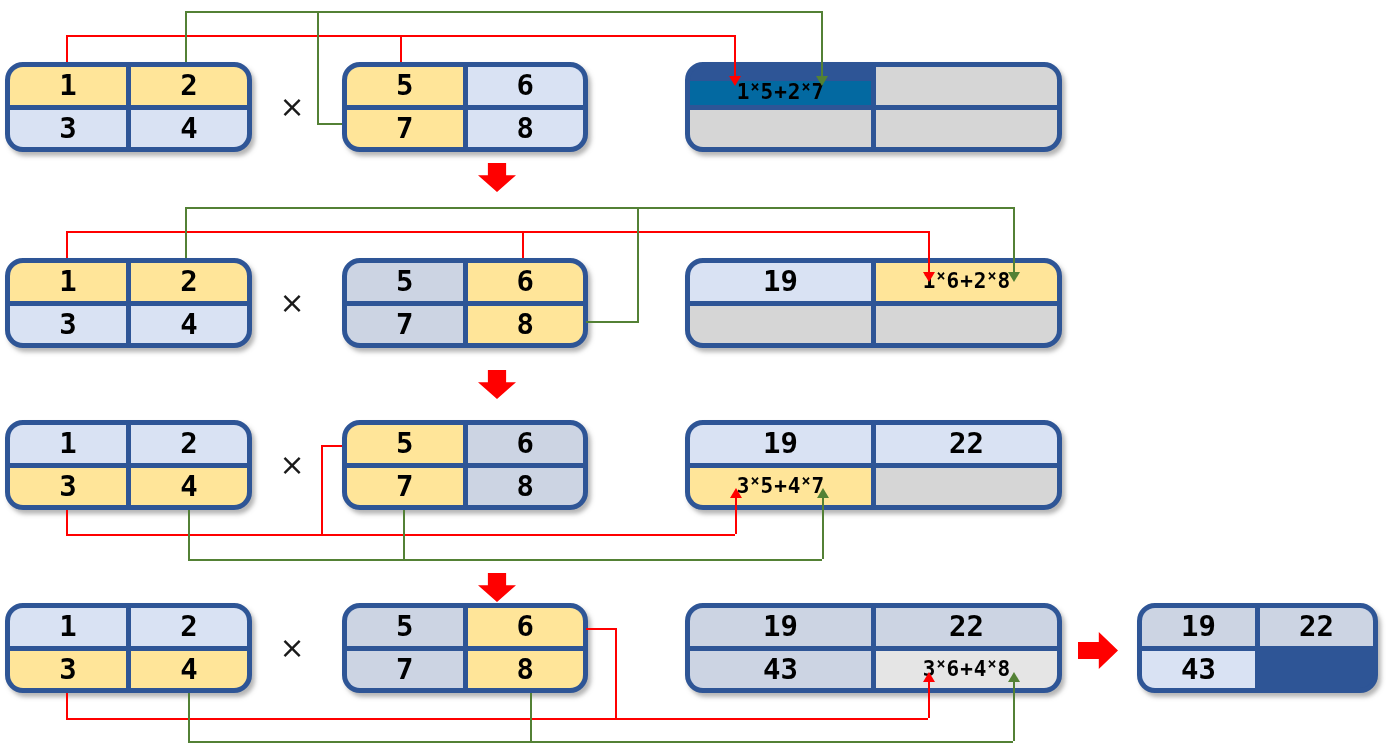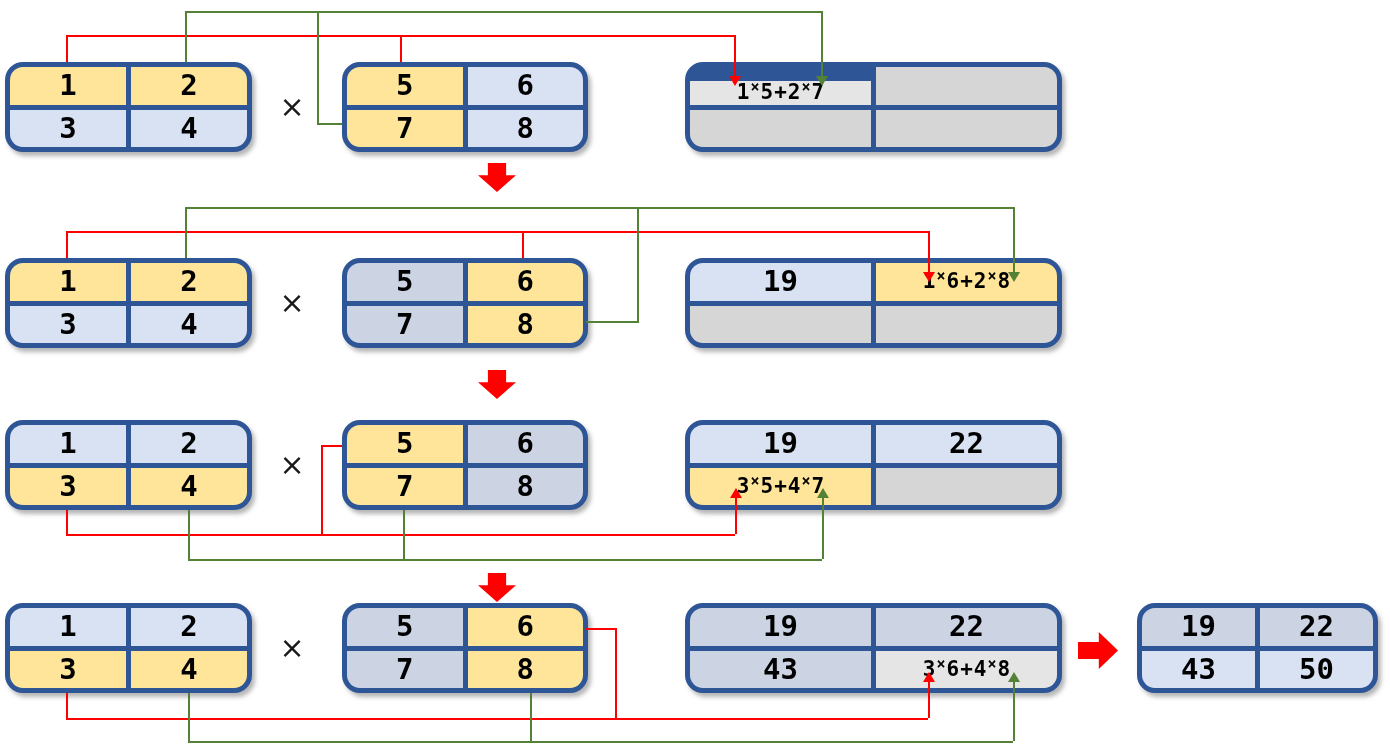--- a/index.html
+++ b/index.html
@@ -54,21 +54,21 @@
       <div class="cell" style="background: rgb(217, 226, 243);">3</div>
       <div class="cell" style="background: rgb(217, 226, 243);">4</div>
     </div>
     <div class="matrix" style="left: 342px; top: 62px; width: 246px; height: 90px;">
       <div class="cell" style="background: rgb(255, 229, 153);">5</div>
       <div class="cell" style="background: rgb(217, 226, 243);">6</div>
       <div class="cell" style="background: rgb(255, 229, 153);">7</div>
       <div class="cell" style="background: rgb(217, 226, 243);">8</div>
     </div>
     <div class="matrix" style="left: 685px; top: 62px; width: 377px; height: 90px;">
-      <div class="cell formula" style="background: #e5e5e5; margin-top: 14px;">1<span class="m">×</span>5<span class="p">+</span>2<span class="m">×</span>7</div>
+      <div class="cell formula" style="background: #0369a1; margin-top: 14px;">1<span class="m">×</span>5<span class="p">+</span>2<span class="m">×</span>7</div>
       <div class="cell" style="background: rgb(214, 214, 214);"></div>
       <div class="cell" style="background: rgb(214, 214, 214);"></div>
       <div class="cell" style="background: rgb(214, 214, 214);"></div>
     </div>
     <div class="times" style="left: 272px; top: 86px;">×</div>
     <div class="matrix" style="left: 5px; top: 258px; width: 247px; height: 90px;">
       <div class="cell" style="background: rgb(255, 229, 153);">1</div>
       <div class="cell" style="background: rgb(255, 229, 153);">2</div>
       <div class="cell" style="background: rgb(217, 226, 243);">3</div>
       <div class="cell" style="background: rgb(217, 226, 243);">4</div>
@@ -121,21 +121,20 @@
       <div class="cell" style="background: rgb(204, 212, 227);">19</div>
       <div class="cell" style="background: rgb(204, 212, 227);">22</div>
       <div class="cell" style="background: rgb(204, 212, 227);">43</div>
       <div class="cell formula" style="background: #e5e5e5;">3<span class="m">×</span>6<span class="p">+</span>4<span class="m">×</span>8</div>
     </div>
     <div class="times" style="left: 272px; top: 627px;">×</div>
     <div class="matrix" style="left: 1137px; top: 603px; width: 241px; height: 90px;">
       <div class="cell" style="background: rgb(204, 212, 227);">19</div>
       <div class="cell" style="background: rgb(204, 212, 227);">22</div>
       <div class="cell" style="background: rgb(217, 226, 243);">43</div>
-      <div class="cell" style="background: rgb(217, 226, 243);">50</div>
     </div>
     <div class="ln v" style="background: rgb(255, 0, 0); left: 66px; top: 35px; height: 27px;"></div>
     <div class="ln h" style="background: rgb(255, 0, 0); left: 66px; top: 35px; width: 668px;"></div>
     <div class="ln v" style="background: rgb(255, 0, 0); left: 400px; top: 35px; height: 27px;"></div>
     <div class="ln v" style="background: rgb(255, 0, 0); left: 734px; top: 35px; height: 41px;"></div>
     <div class="ah down" style="left: 729px; top: 76px; border-top-color: rgb(255, 0, 0); border-bottom-color: transparent;"></div>
     <div class="ln v" style="background: rgb(83, 129, 53); left: 185px; top: 11px; height: 51px;"></div>
     <div class="ln h" style="background: rgb(83, 129, 53); left: 185px; top: 11px; width: 636px;"></div>
     <div class="ln v" style="background: rgb(83, 129, 53); left: 317px; top: 11px; height: 114px;"></div>
     <div class="ln h" style="background: rgb(83, 129, 53); left: 317px; top: 123px; width: 25px;"></div>

